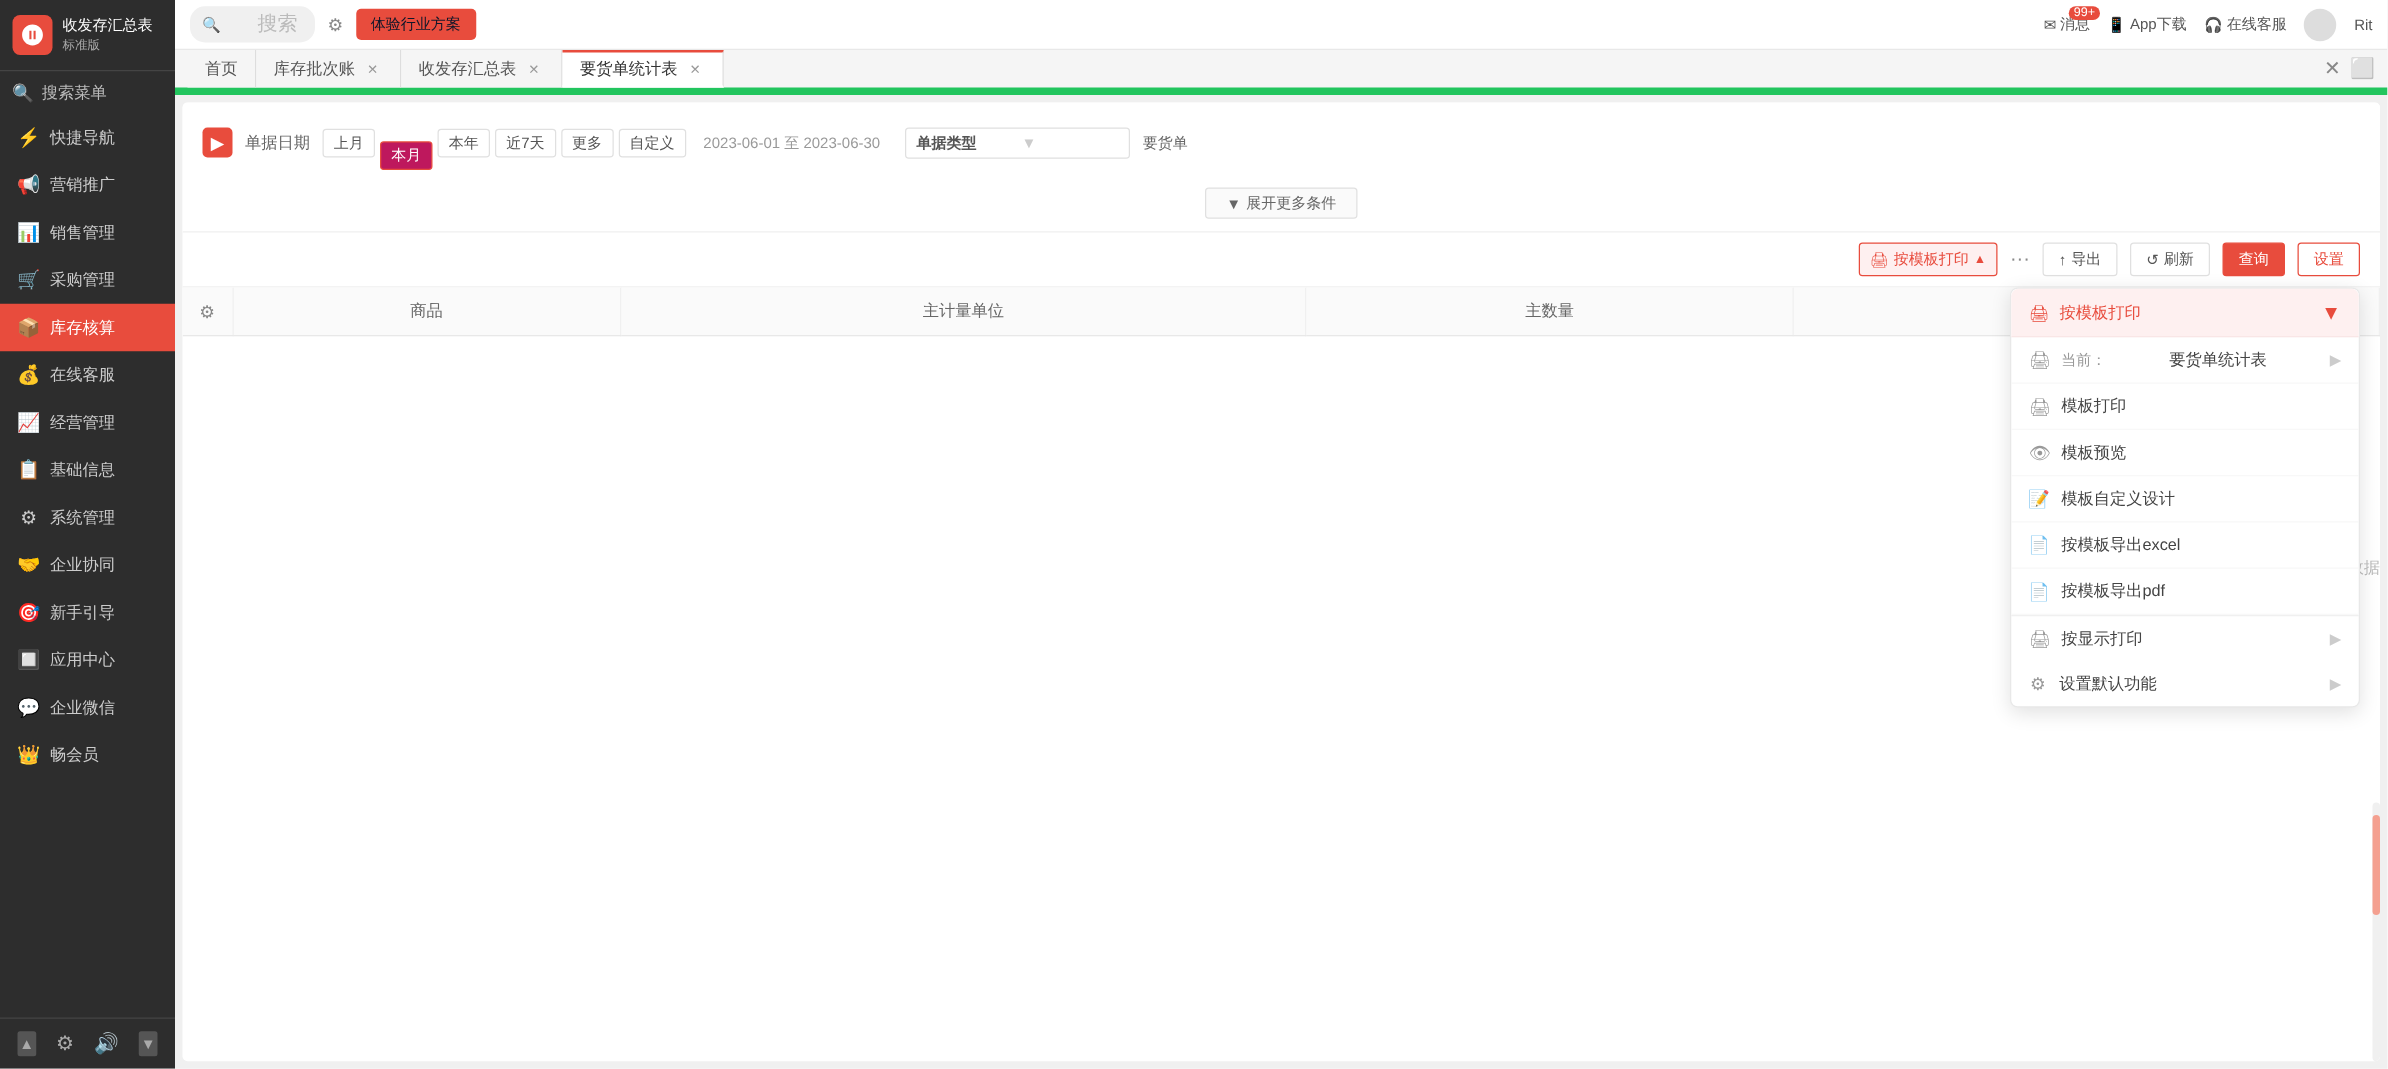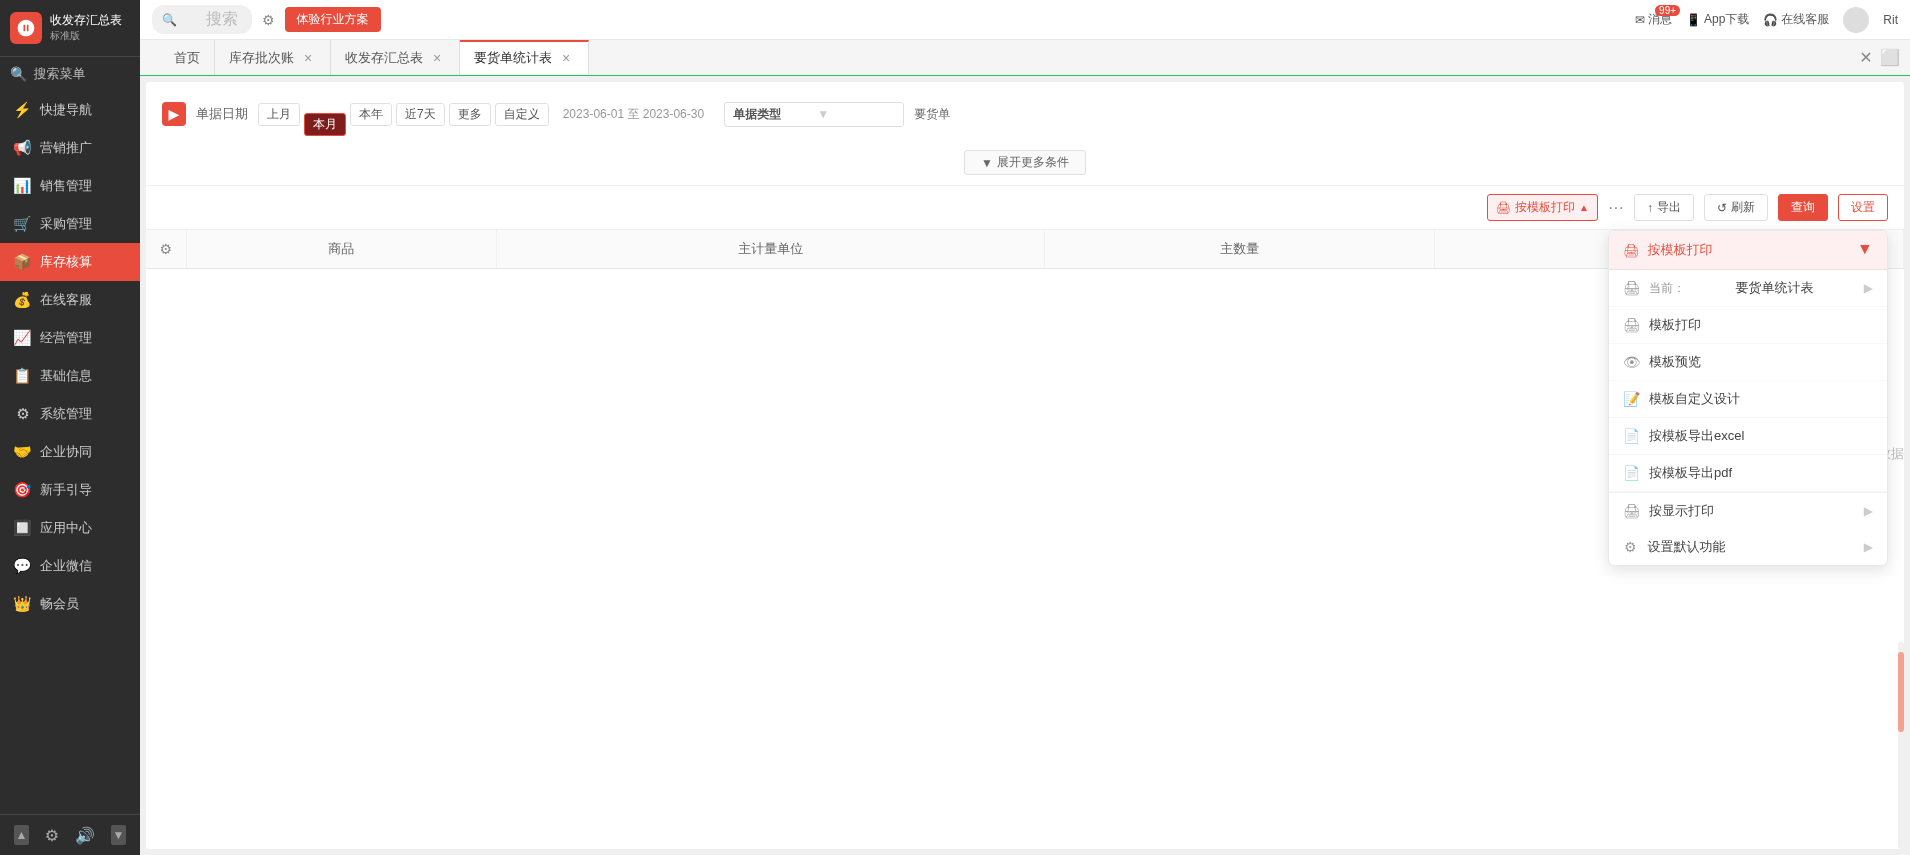--- a/index.html
+++ b/index.html
@@ -23,49 +23,49 @@
     .sidebar-footer-icon { color: #aaa; font-size: 16px; cursor: pointer; }
     .sidebar-scroll-btn { width: 20px; height: 20px; background: #555; border-radius: 2px; display: flex; align-items: center; justify-content: center; cursor: pointer; color: #aaa; font-size: 12px; }
 
     
     .main { flex: 1; display: flex; flex-direction: column; background: #f0f0f0; }
 
     
     .topbar { height: 40px; background: #fff; display: flex; align-items: center; padding: 0 12px; gap: 10px; border-bottom: 1px solid #e8e8e8; flex-shrink: 0; }
     .topbar-search { background: #f0f0f0; border-radius: 12px; padding: 4px 10px; color: #aaa; font-size: 12px; display: flex; align-items: center; gap: 5px; min-width: 100px; cursor: pointer; }
     .topbar-spacer { flex: 1; }
-    .topbar-btn { background: #e84c3d; color: #ffffff; border: none; border-radius: 4px; padding: 4px 12px; font-size: 12px; cursor: pointer; font-family: inherit; }
+    .topbar-btn { background: #e84c3d; color: #0f172a; border: none; border-radius: 4px; padding: 4px 12px; font-size: 12px; cursor: pointer; font-family: inherit; }
     .topbar-icons { display: flex; align-items: center; gap: 14px; color: #666; font-size: 13px; }
     .topbar-icon-item { display: flex; align-items: center; gap: 3px; cursor: pointer; color: #555; font-size: 12px; position: relative; }
     .badge { background: #e84c3d; color: #fff; border-radius: 8px; font-size: 10px; padding: 0 4px; min-width: 16px; text-align: center; position: absolute; top: -6px; right: -8px; }
     .topbar-avatar { width: 26px; height: 26px; background: #ddd; border-radius: 50%; }
     .topbar-user-name { color: #555; font-size: 12px; }
     .gear-icon { color: #888; cursor: pointer; font-size: 14px; }
 
     
-    .tabbar { height: 36px; background: #f5f5f5; display: flex; align-items: stretch; border-bottom: 1px solid #22c55e; flex-shrink: 0; padding-left: 20px; gap: 0; }
+    .tabbar { height: 36px; background: #f5f5f5; display: flex; align-items: stretch; border-bottom: 6px solid #22c55e; flex-shrink: 0; padding-left: 10px; gap: 0; }
     .tab { display: flex; align-items: center; padding: 0 14px; gap: 6px; font-size: 13px; cursor: pointer; color: #555; border-right: 1px solid #ddd; background: #f5f5f5; white-space: nowrap; }
     .tab.active { background: #fff; color: #333; font-weight: 500; border-bottom: 2px solid #fff; border-top: 2px solid #e84c3d; }
     .tab-home { font-size: 13px; border-right: 1px solid #ddd; }
     .tab-close-btn { width: 16px; height: 16px; background: none; border: none; cursor: pointer; color: #999; font-size: 14px; display: flex; align-items: center; justify-content: center; }
     .tabbar-right { margin-left: auto; display: flex; align-items: center; padding-right: 10px; gap: 4px; }
     .tabbar-window-btn { width: 20px; height: 20px; display: flex; align-items: center; justify-content: center; cursor: pointer; color: #888; font-size: 16px; }
 
     
     .page-content { flex: 1; background: #fff; margin: 6px; border-radius: 4px; overflow: hidden; display: flex; flex-direction: column; position: relative; }
     .page-header { padding: 12px 16px 8px; border-bottom: 1px solid #f0f0f0; }
     .page-title { font-size: 16px; font-weight: 600; color: #333; }
 
     
     .filter-bar { padding: 10px 16px; background: #fff; display: flex; align-items: center; gap: 10px; flex-wrap: wrap; border-bottom: 1px solid #f0f0f0; }
     .filter-expand-btn { width: 24px; height: 24px; background: #e84c3d; border-radius: 4px; display: flex; align-items: center; justify-content: center; cursor: pointer; color: #fff; font-size: 14px; flex-shrink: 0; }
     .filter-label { color: #666; font-size: 13px; white-space: nowrap; }
     .date-btns { display: flex; align-items: center; gap: 4px; }
     .date-btn { padding: 2px 8px; border: 1px solid #e0e0e0; border-radius: 3px; background: #fff; font-size: 12px; color: #555; cursor: pointer; font-family: inherit; }
-    .date-btn.active { background: #7f1d1d; color: #fff; border-color: #e84c3d; margin-top: 21px; }
+    .date-btn.active { background: #be185d; color: #fff; border-color: #e84c3d; margin-top: 21px; }
     .date-range { font-size: 12px; color: #999; margin-left: 4px; }
     .filter-divider { color: #ddd; }
     .filter-type-select { display: flex; align-items: center; gap: 6px; border: 1px solid #e0e0e0; border-radius: 3px; padding: 3px 8px; background: #fff; min-width: 180px; cursor: pointer; color: #555; font-size: 12px; font-weight: bold; }
     .filter-type-select span { flex: 1; }
     .filter-yaohuodantype { display: flex; align-items: center; gap: 6px; font-size: 12px; color: #666; }
     .expand-more-btn { border: 1px solid #e0e0e0; background: #fafafa; border-radius: 3px; padding: 3px 16px; font-size: 12px; color: #666; cursor: pointer; font-family: inherit; display: flex; align-items: center; gap: 4px; }
 
     
     .table-toolbar { padding: 8px 16px; display: flex; align-items: center; justify-content: space-between; border-bottom: 1px solid #f0f0f0; }
     .toolbar-left { display: flex; align-items: center; gap: 8px; }

